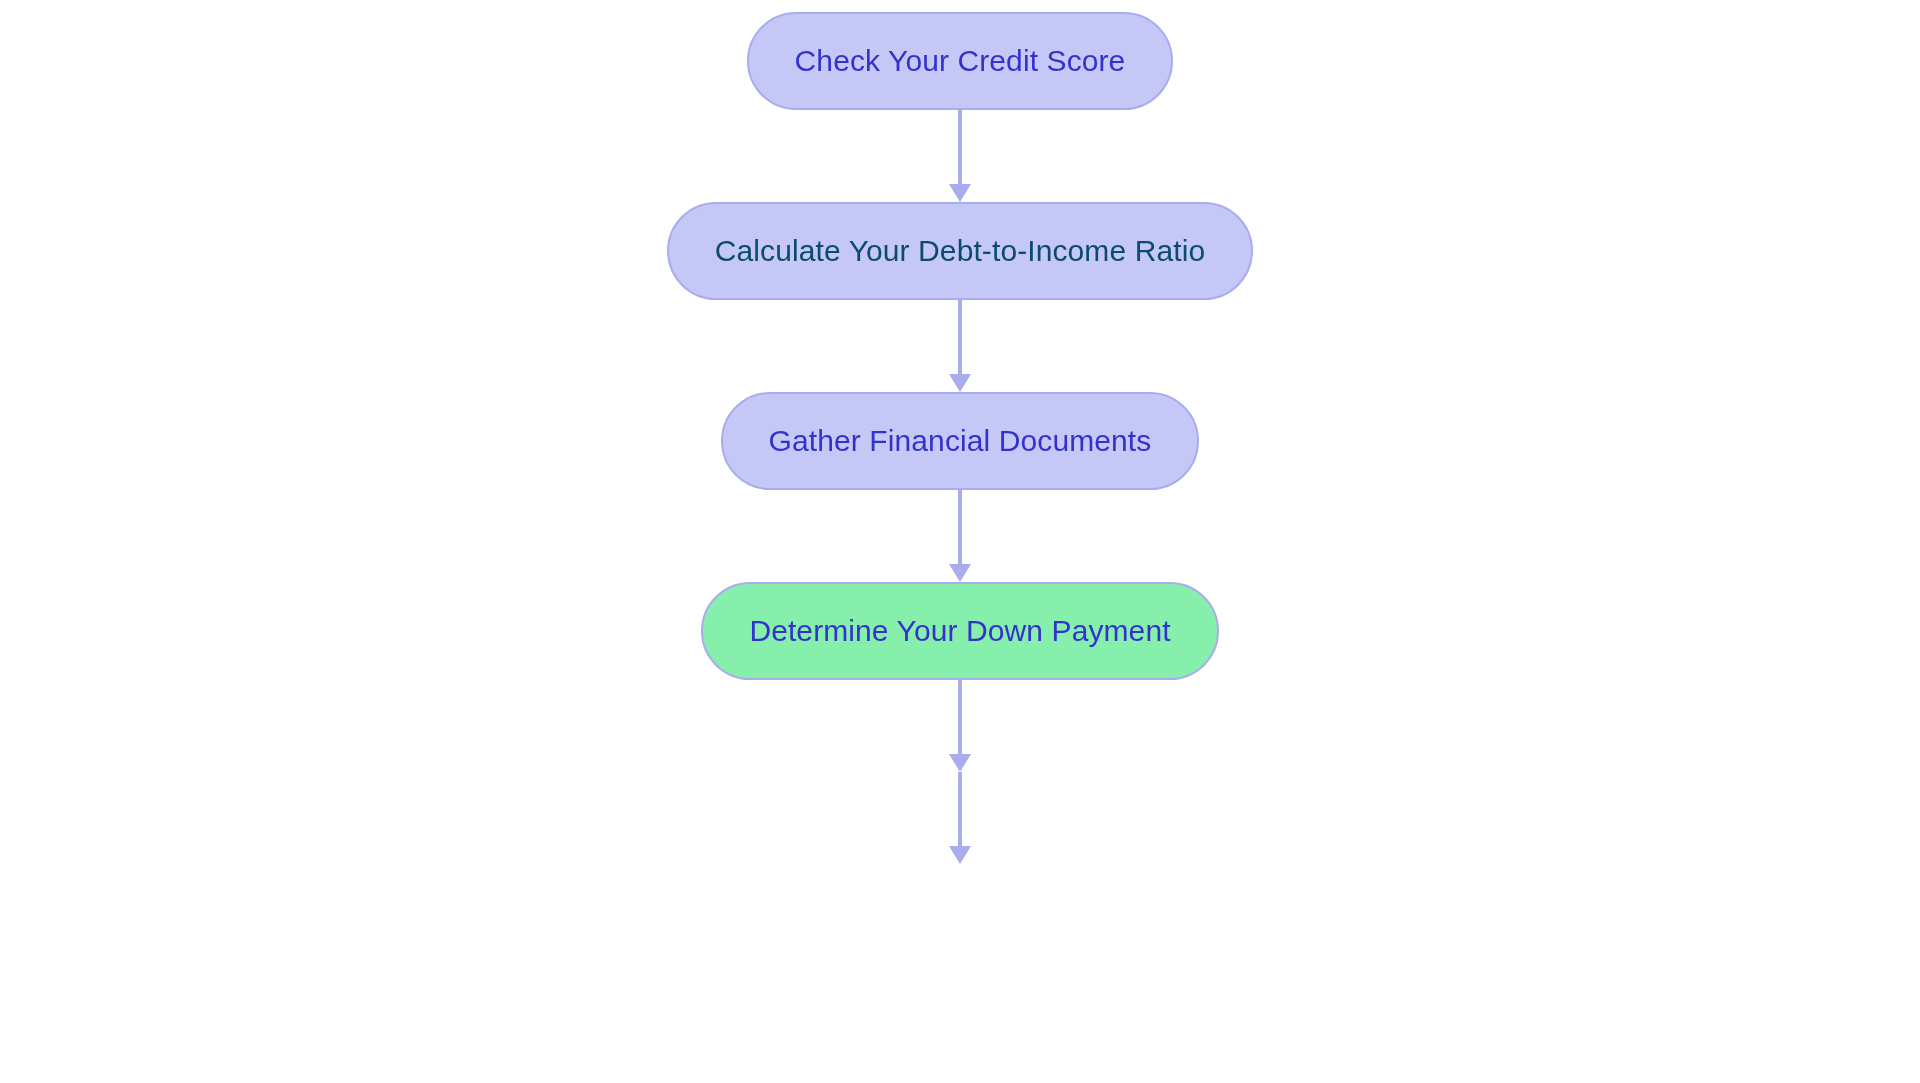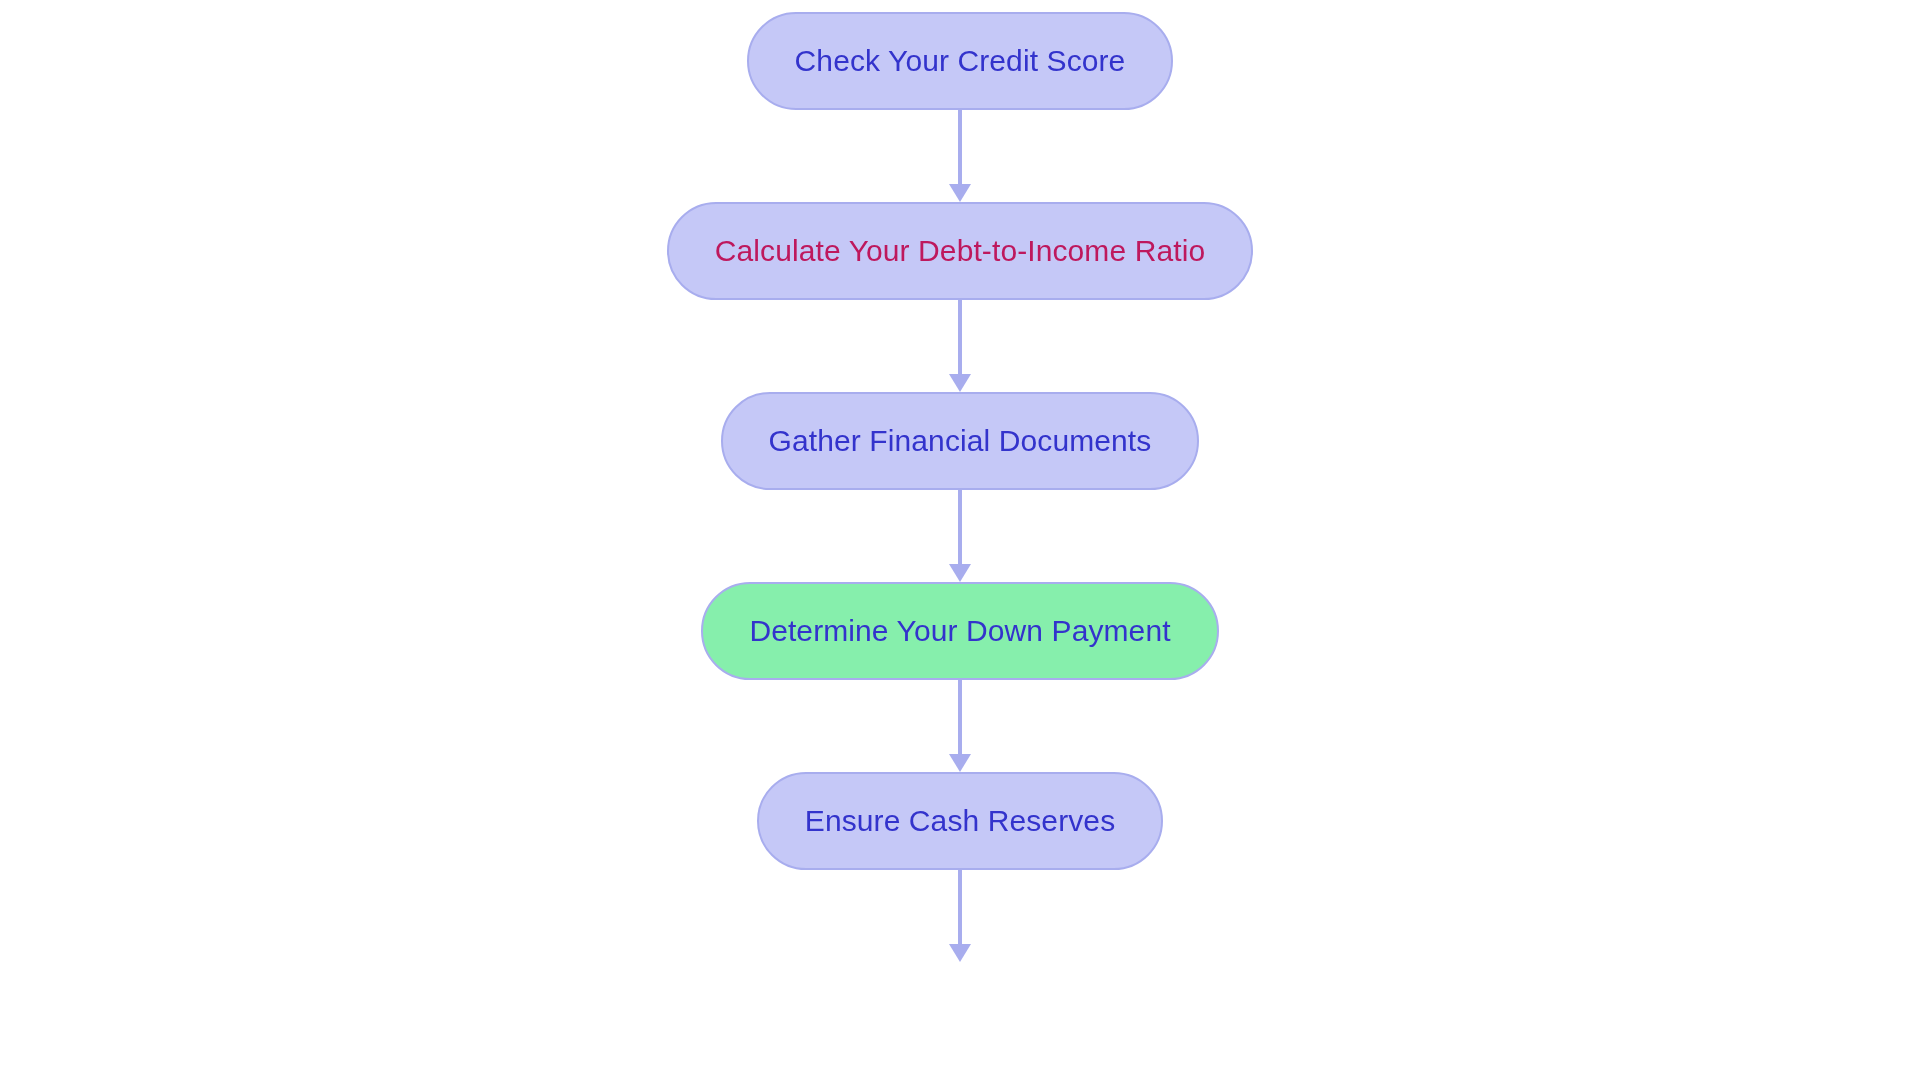--- a/index.html
+++ b/index.html
@@ -89,21 +89,21 @@
     <div class="flow-node" style="background: rgb(197, 200, 247); border-color: rgb(168, 173, 238);">
       <span class="flow-node-label" style="color: rgb(51, 51, 204);">Check Your Credit Score</span>
     </div>
 
     <div class="flow-connector">
       <div class="connector-line" style="background: rgb(168, 173, 238);"></div>
       <div class="connector-arrowhead" style="border-top-color: rgb(168, 173, 238);"></div>
     </div>
 
     <div class="flow-node" style="background: rgb(197, 200, 247); border-color: rgb(168, 173, 238);">
-      <span class="flow-node-label" style="color: #be185d;">Calculate Your Debt-to-Income Ratio</span>
+      <span class="flow-node-label" style="color: #0c4a6e;">Calculate Your Debt-to-Income Ratio</span>
     </div>
 
     <div class="flow-connector">
       <div class="connector-line" style="background: rgb(168, 173, 238);"></div>
       <div class="connector-arrowhead" style="border-top-color: rgb(168, 173, 238);"></div>
     </div>
 
     <div class="flow-node" style="background: rgb(197, 200, 247); border-color: rgb(168, 173, 238);">
       <span class="flow-node-label" style="color: rgb(51, 51, 204);">Gather Financial Documents</span>
     </div>
@@ -115,23 +115,20 @@
 
     <div class="flow-node" style="background: #86efac; border-color: rgb(168, 173, 238);">
       <span class="flow-node-label" style="color: rgb(51, 51, 204);">Determine Your Down Payment</span>
     </div>
 
     <div class="flow-connector">
       <div class="connector-line" style="background: rgb(168, 173, 238);"></div>
       <div class="connector-arrowhead" style="border-top-color: rgb(168, 173, 238);"></div>
     </div>
 
-    <div class="flow-node" style="background: rgb(197, 200, 247); border-color: rgb(168, 173, 238);">
-      <span class="flow-node-label" style="color: rgb(51, 51, 204);">Ensure Cash Reserves</span>
-    </div>
 
     <div class="flow-connector">
       <div class="connector-line" style="background: rgb(168, 173, 238);"></div>
       <div class="connector-arrowhead" style="border-top-color: rgb(168, 173, 238);"></div>
     </div>
 
 
   </div>
 </div>
 

